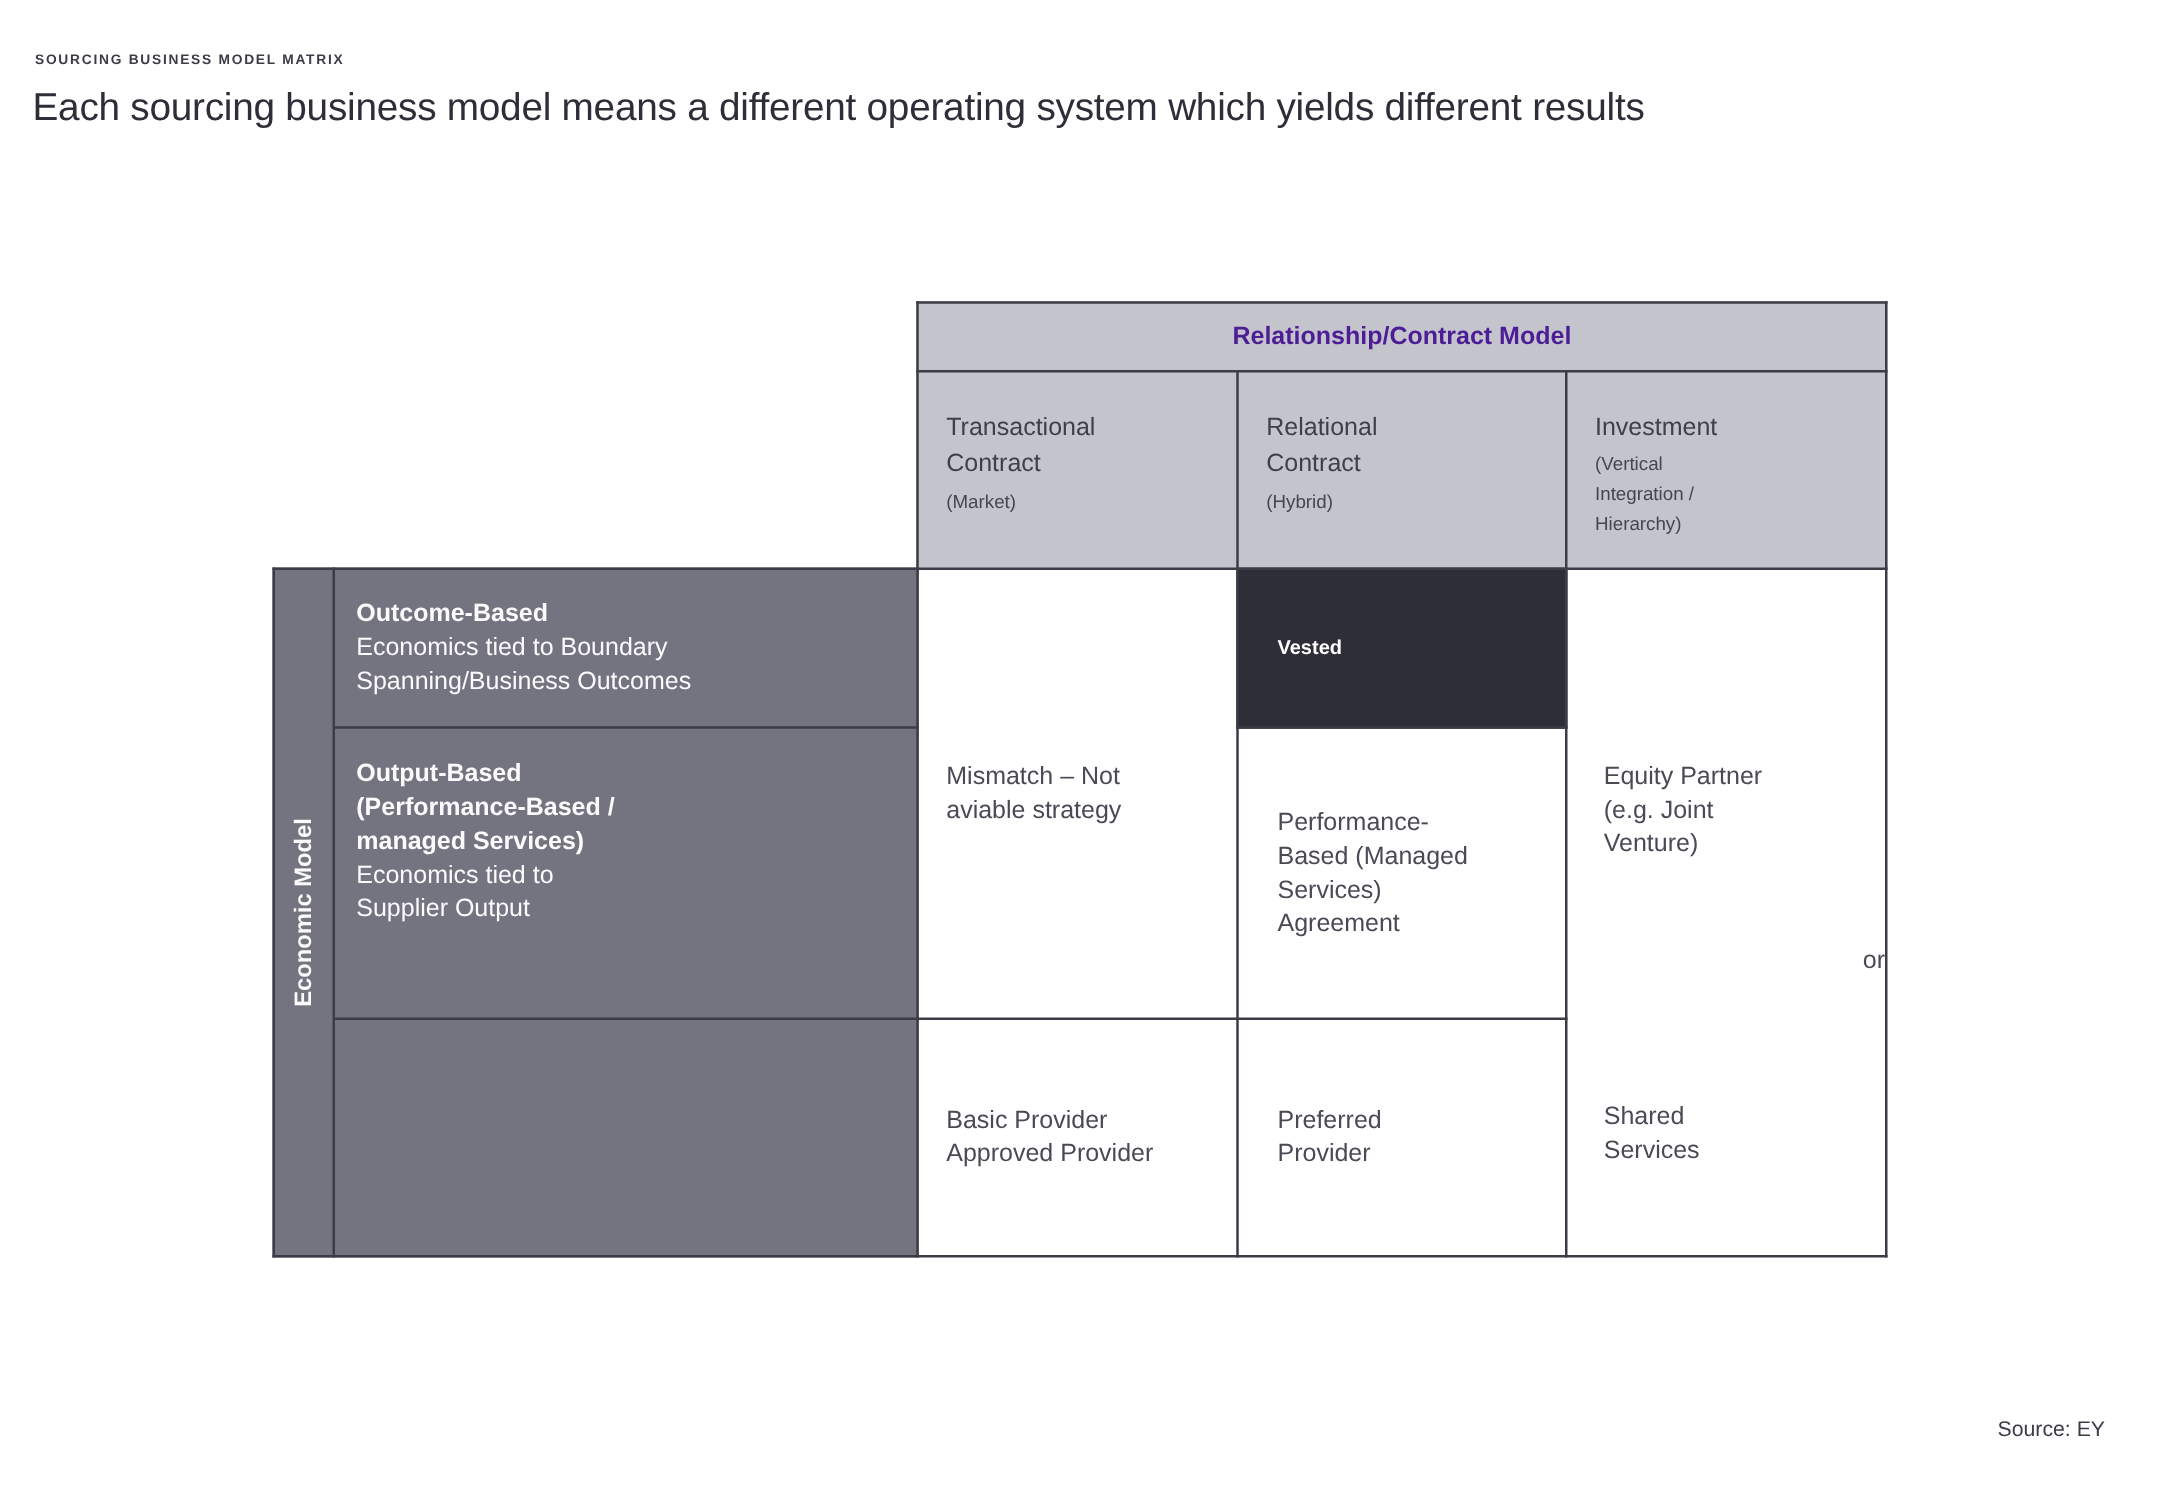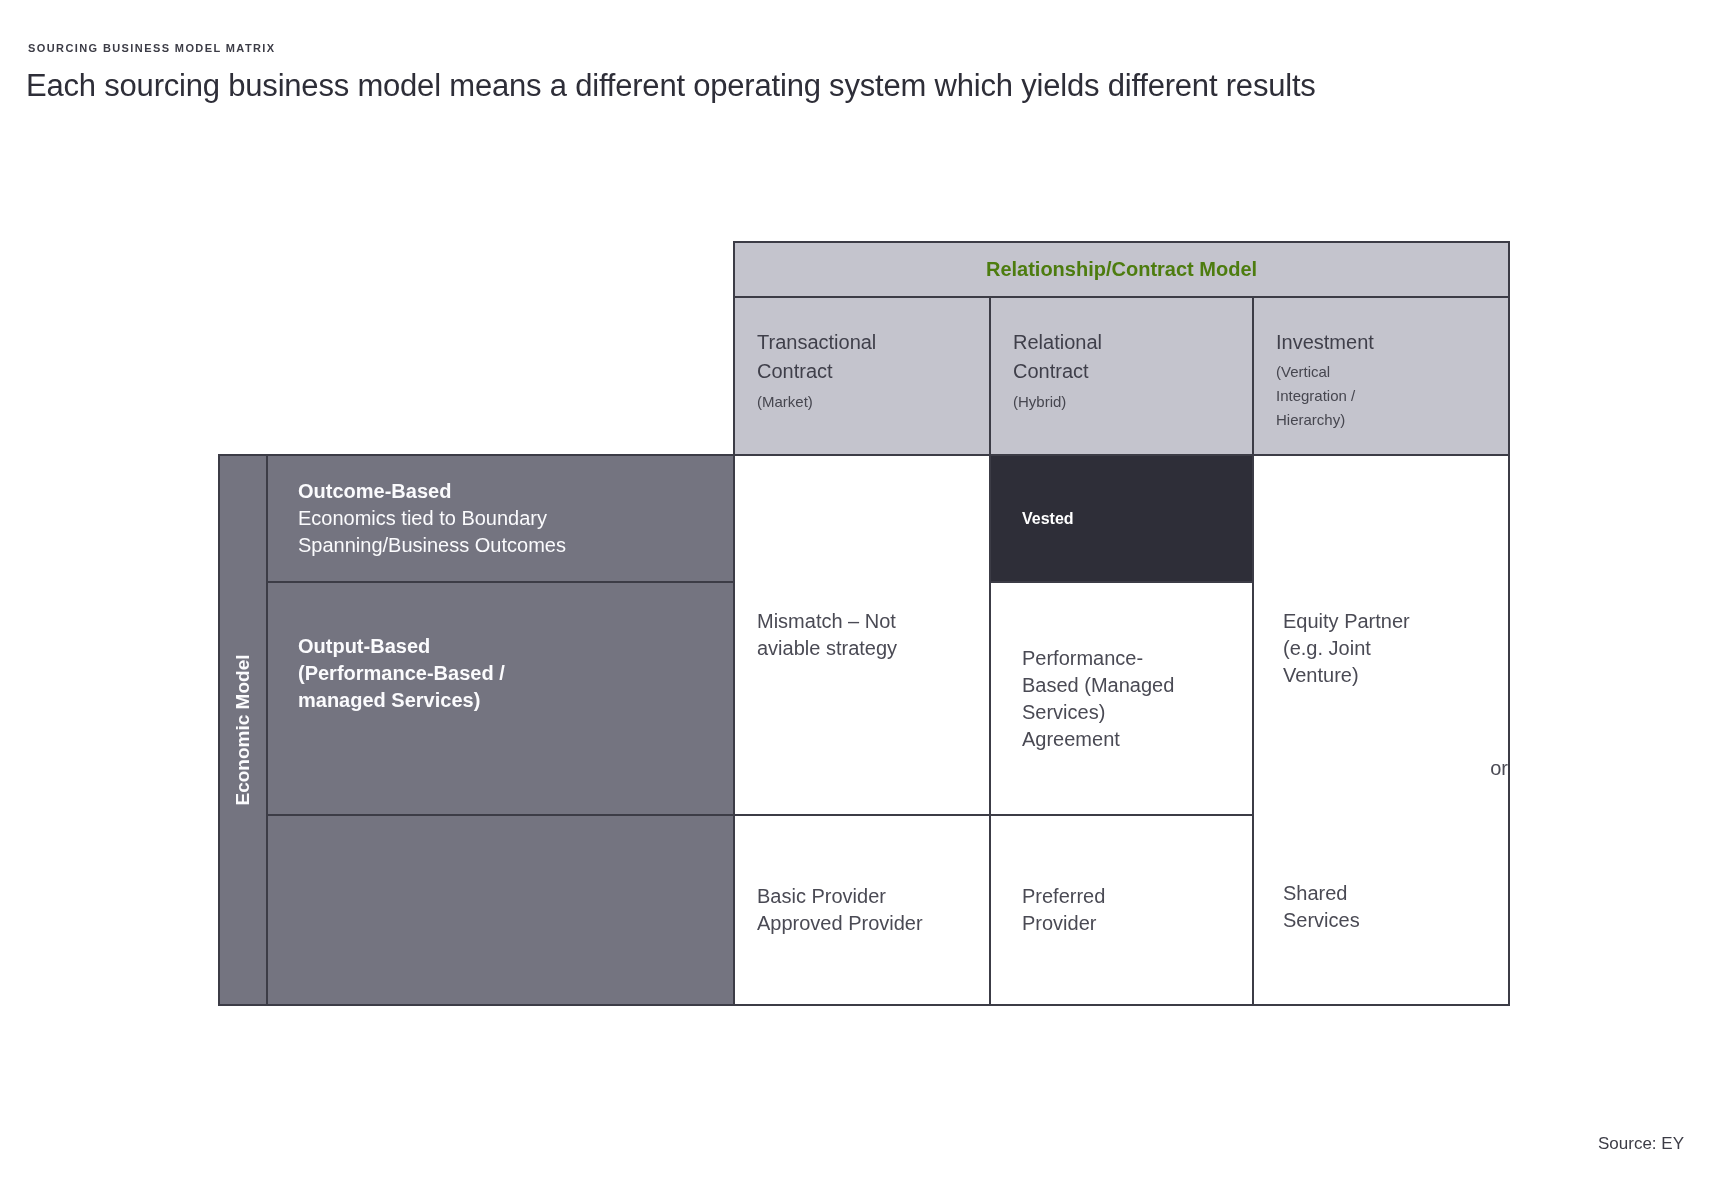--- a/index.html
+++ b/index.html
@@ -6,27 +6,27 @@
   .page{position:relative;width:1727px;height:1200px;background:#ffffff;overflow:hidden;
         font-family:"Liberation Sans",sans-serif;color:#2e2e38;}
   .kicker{position:absolute;left:28px;top:42px;font-size:11px;font-weight:600;
           letter-spacing:1.4px;color:#3c3c46;}
   .title{position:absolute;left:26px;top:66px;margin:0;font-size:31px;line-height:40px;
          font-weight:300;color:#2e2e38;letter-spacing:-0.2px;white-space:nowrap;}
   .rect{position:absolute;}
   .line{position:absolute;background:#3c3c46;}
   .groupTitle{position:absolute;left:733px;top:241px;width:777px;height:57px;
               display:flex;align-items:center;justify-content:center;
-              font-size:20px;font-weight:700;color:#4d7c0f;}
+              font-size:20px;font-weight:700;color:#4c1d95;}
   .colHead{position:absolute;top:328px;width:225px;color:#3f3f4a;}
   .colHead .main{font-size:20px;line-height:29px;white-space:pre-line;}
   .colHead .sub{font-size:15px;line-height:21px;margin-top:5px;color:#46464f;white-space:pre-line;}
   .colHead .sub.tall{line-height:24px;margin-top:3px;}
   .rowHead{position:absolute;left:268px;width:465px;display:flex;flex-direction:column;
-           justify-content:center;box-sizing:border-box;padding-left:30px;
+           justify-content:center;box-sizing:border-box;padding-left:17px;
            color:#fbfbfd;font-size:20px;line-height:27px;}
   .rowHead .lbl{font-weight:700;white-space:pre-line;}
   .rowHead .dsc{font-weight:400;white-space:pre-line;}
   .vlabel{position:absolute;left:218px;top:454px;width:50px;height:552px;
           display:flex;align-items:center;justify-content:center;}
   .vlabel span{transform:rotate(-90deg);white-space:nowrap;font-size:19px;
                font-weight:700;color:#fbfbfd;}
   .cellText{position:absolute;display:flex;flex-direction:column;justify-content:center;
             box-sizing:border-box;font-size:20px;line-height:27px;color:#4a4a54;
             white-space:pre-line;}
@@ -91,20 +91,22 @@
 
   <div class="rowHead" style="top:456px;height:125px;">
     <div class="lbl">Outcome-Based</div>
     <div class="dsc">Economics tied to Boundary
 Spanning/Business Outcomes</div>
   </div>
   <div class="rowHead" style="top:583px;height:180px;">
     <div class="lbl">Output-Based
 (Performance-Based /
 managed Services)</div>
+    <div class="dsc">Economics tied to
+Supplier Output</div>
   </div>
 
   <div class="cellText" style="left:735px;top:456px;width:253px;height:358px;padding-left:22px;">Mismatch – Not
 aviable strategy</div>
 
   <div class="vested">Vested</div>
 
   <div class="cellText" style="left:735px;top:816px;width:253px;height:188px;padding-left:22px;">Basic Provider
 Approved Provider</div>
 

